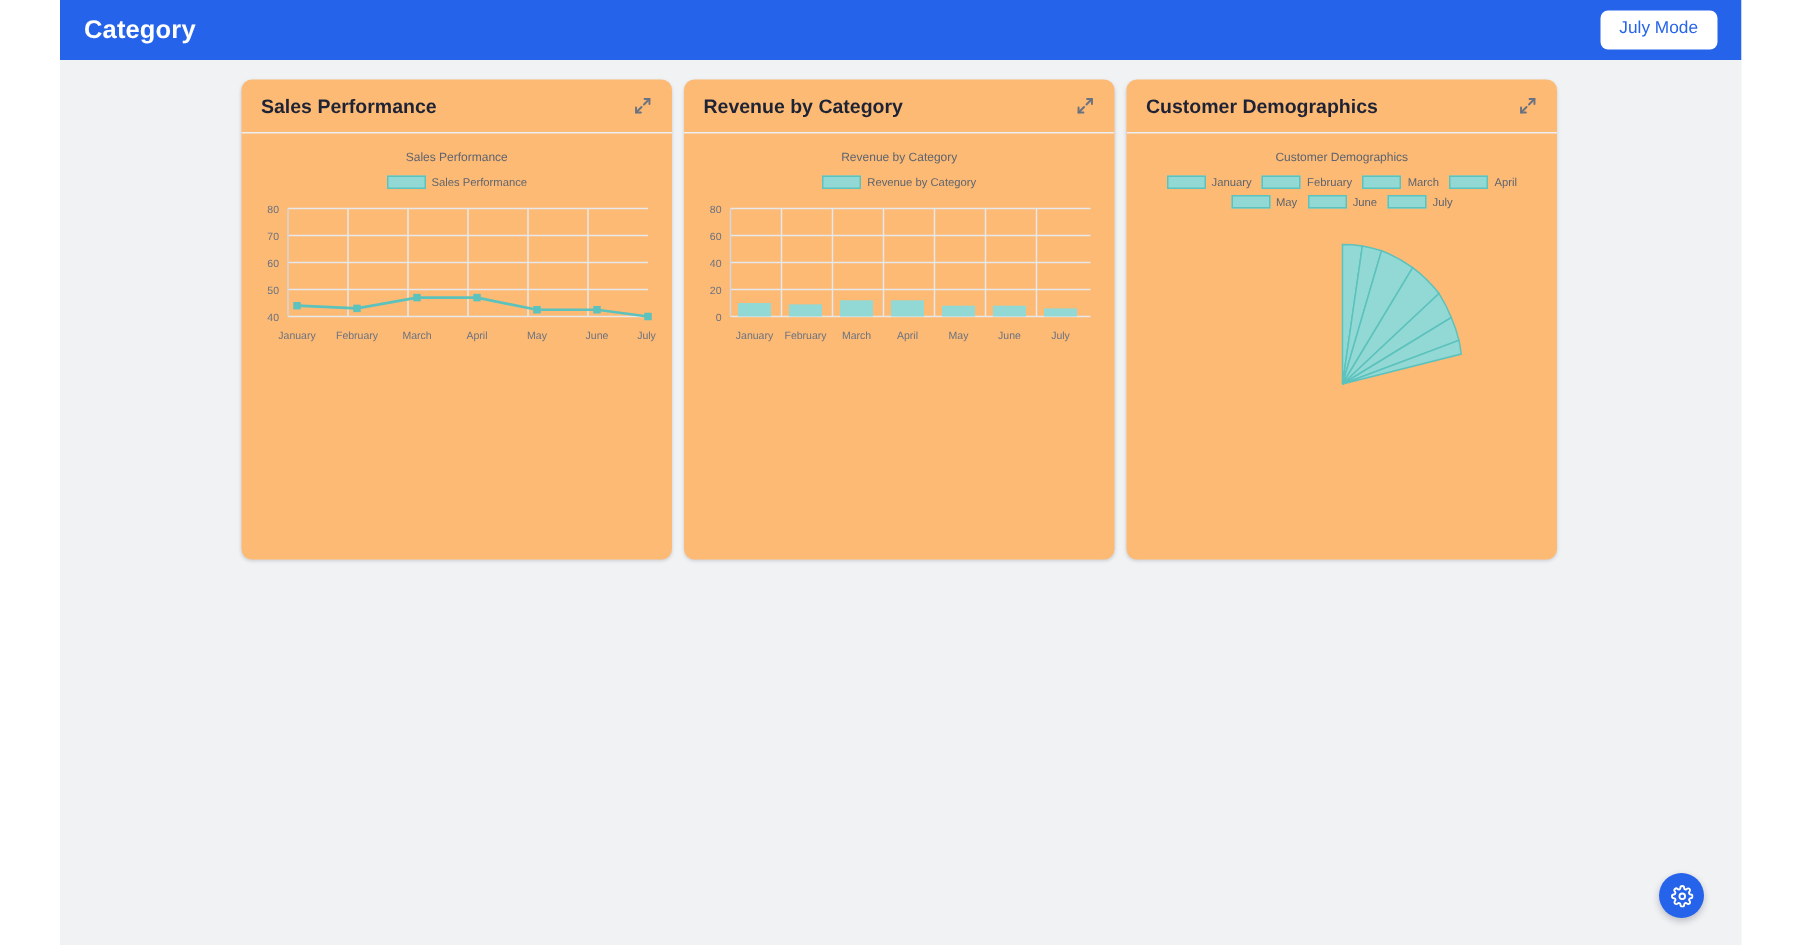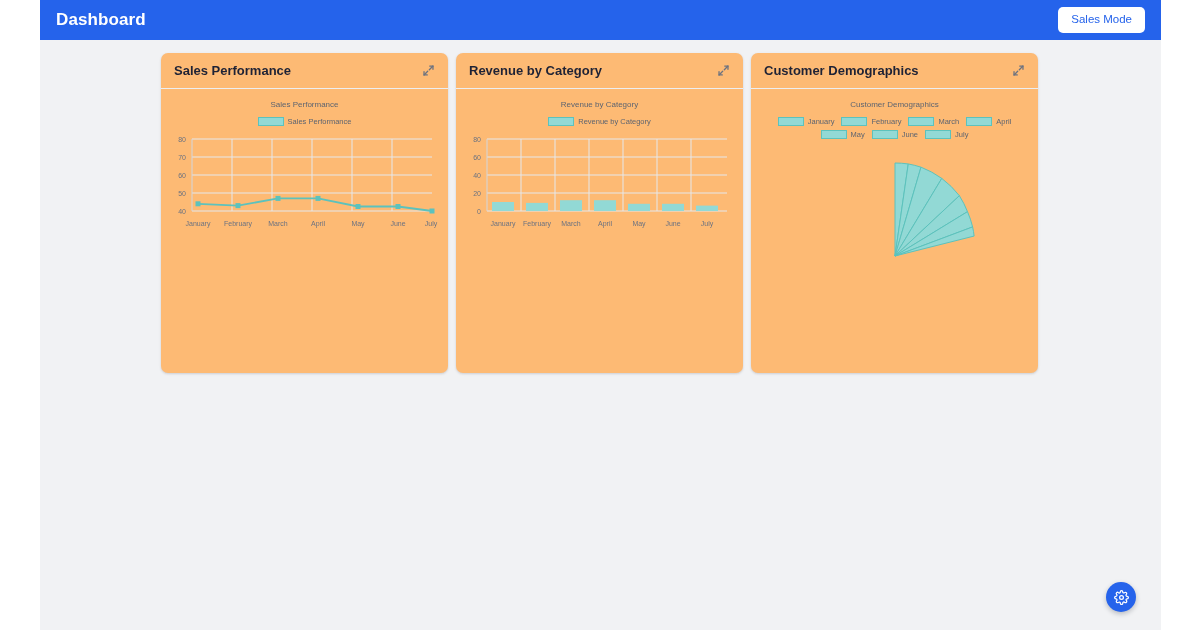--- a/index.html
+++ b/index.html
@@ -162,22 +162,22 @@
     padding: 0;
   }
   .fab svg { width: 15px; height: 15px; display: block; }
 </style>
 </head>
 <body>
 
 <div id="app">
 
   <div class="appbar">
-    <div class="appbar-title">Dashboard</div>
-    <button class="darkmode-btn">Sales Mode</button>
+    <div class="appbar-title">Category</div>
+    <button class="darkmode-btn">July Mode</button>
   </div>
 
   <div class="grid">
 
     <div class="card">
       <div class="card-header">
         <div class="card-title">Sales Performance</div>
         <svg class="expand-icon" viewBox="0 0 16 16" fill="none" stroke="currentColor" stroke-width="1.6" stroke-linecap="round" stroke-linejoin="round">
           <path d="M9.5 2.5h4v4"></path>
             <path d="M13.5 2.5 L9 7"></path>

